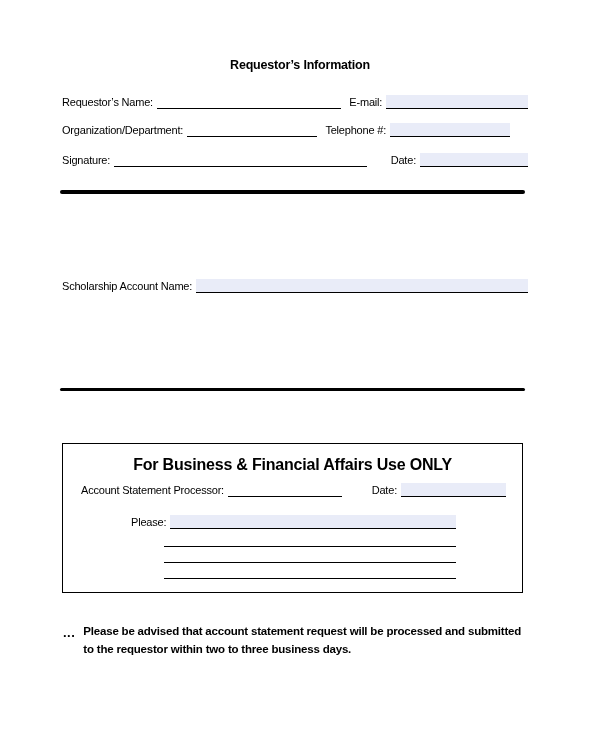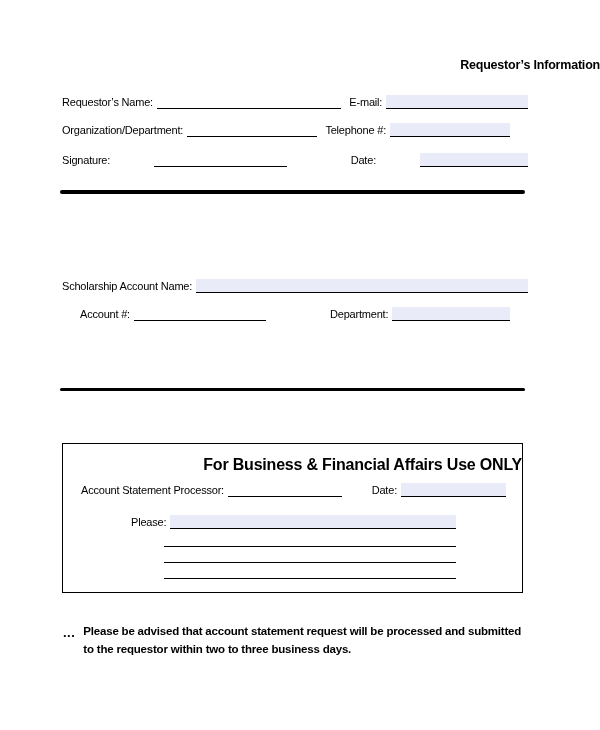--- a/index.html
+++ b/index.html
@@ -11,21 +11,21 @@
     background: #ffffff;
     color: #000;
     font-family: "Liberation Sans", sans-serif;
     overflow: hidden;
     margin: 0 auto;
   }
   .section-title {
     position: absolute;
     left: 0;
     width: 100%;
-    text-align: right;
+    text-align: center;
     font-weight: bold;
     font-size: 12.5px;
     letter-spacing: -0.2px;
   }
   .row {
     position: absolute;
     display: flex;
     align-items: flex-end;
     font-size: 11px;
     height: 17px;
@@ -95,41 +95,35 @@
     <span class="blank fill" style="flex:0 0 120px"></span>
   </div>
 
   <div class="row" style="top:92px; left:62px; width:466px;">
     <span class="lbl">Requestor’s Name:</span>
     <span class="blank" style="flex:1.3"></span>
     <span class="lbl ml">E-mail:</span>
     <span class="blank fill" style="flex:1"></span>
   </div>
 
-  <div class="row" style="top:150px; left:62px; width:466px;gap:40px;">
+  <div class="row" style="top:150px; left:62px; width:466px;">
     <span class="lbl">Signature:</span>
     <span class="blank" style="flex:1"></span>
     <span class="lbl" style="margin-left:24px">Date:</span>
     <span class="blank fill" style="flex:0 0 108px"></span>
   </div>
 
   <div class="rule" style="top:190px; height:4px;"></div>
 
 
   <div class="row" style="top:276px; left:62px; width:466px;align-items:flex-end;">
     <span class="lbl">Scholarship Account Name:</span>
     <span class="blank fill" style="flex:1"></span>
   </div>
 
-  <div class="row" style="top:304px; left:80px; width:430px;">
-    <span class="lbl">Account #:</span>
-    <span class="blank" style="flex:0 0 132px"></span>
-    <span class="lbl" style="margin-left:64px">Department:</span>
-    <span class="blank fill" style="flex:1"></span>
-  </div>
 
   <div class="rule" style="top:388px; height:3px;"></div>
 
   <div class="box">
     <div class="section-title" style="top:12px">For Business &amp; Financial Affairs Use ONLY</div>
 
     <div class="row" style="top:36px; left:18px; width:425px;">
       <span class="lbl">Account Statement Processor:</span>
       <span class="blank" style="flex:1"></span>
       <span class="lbl" style="margin-left:30px">Date:</span>

